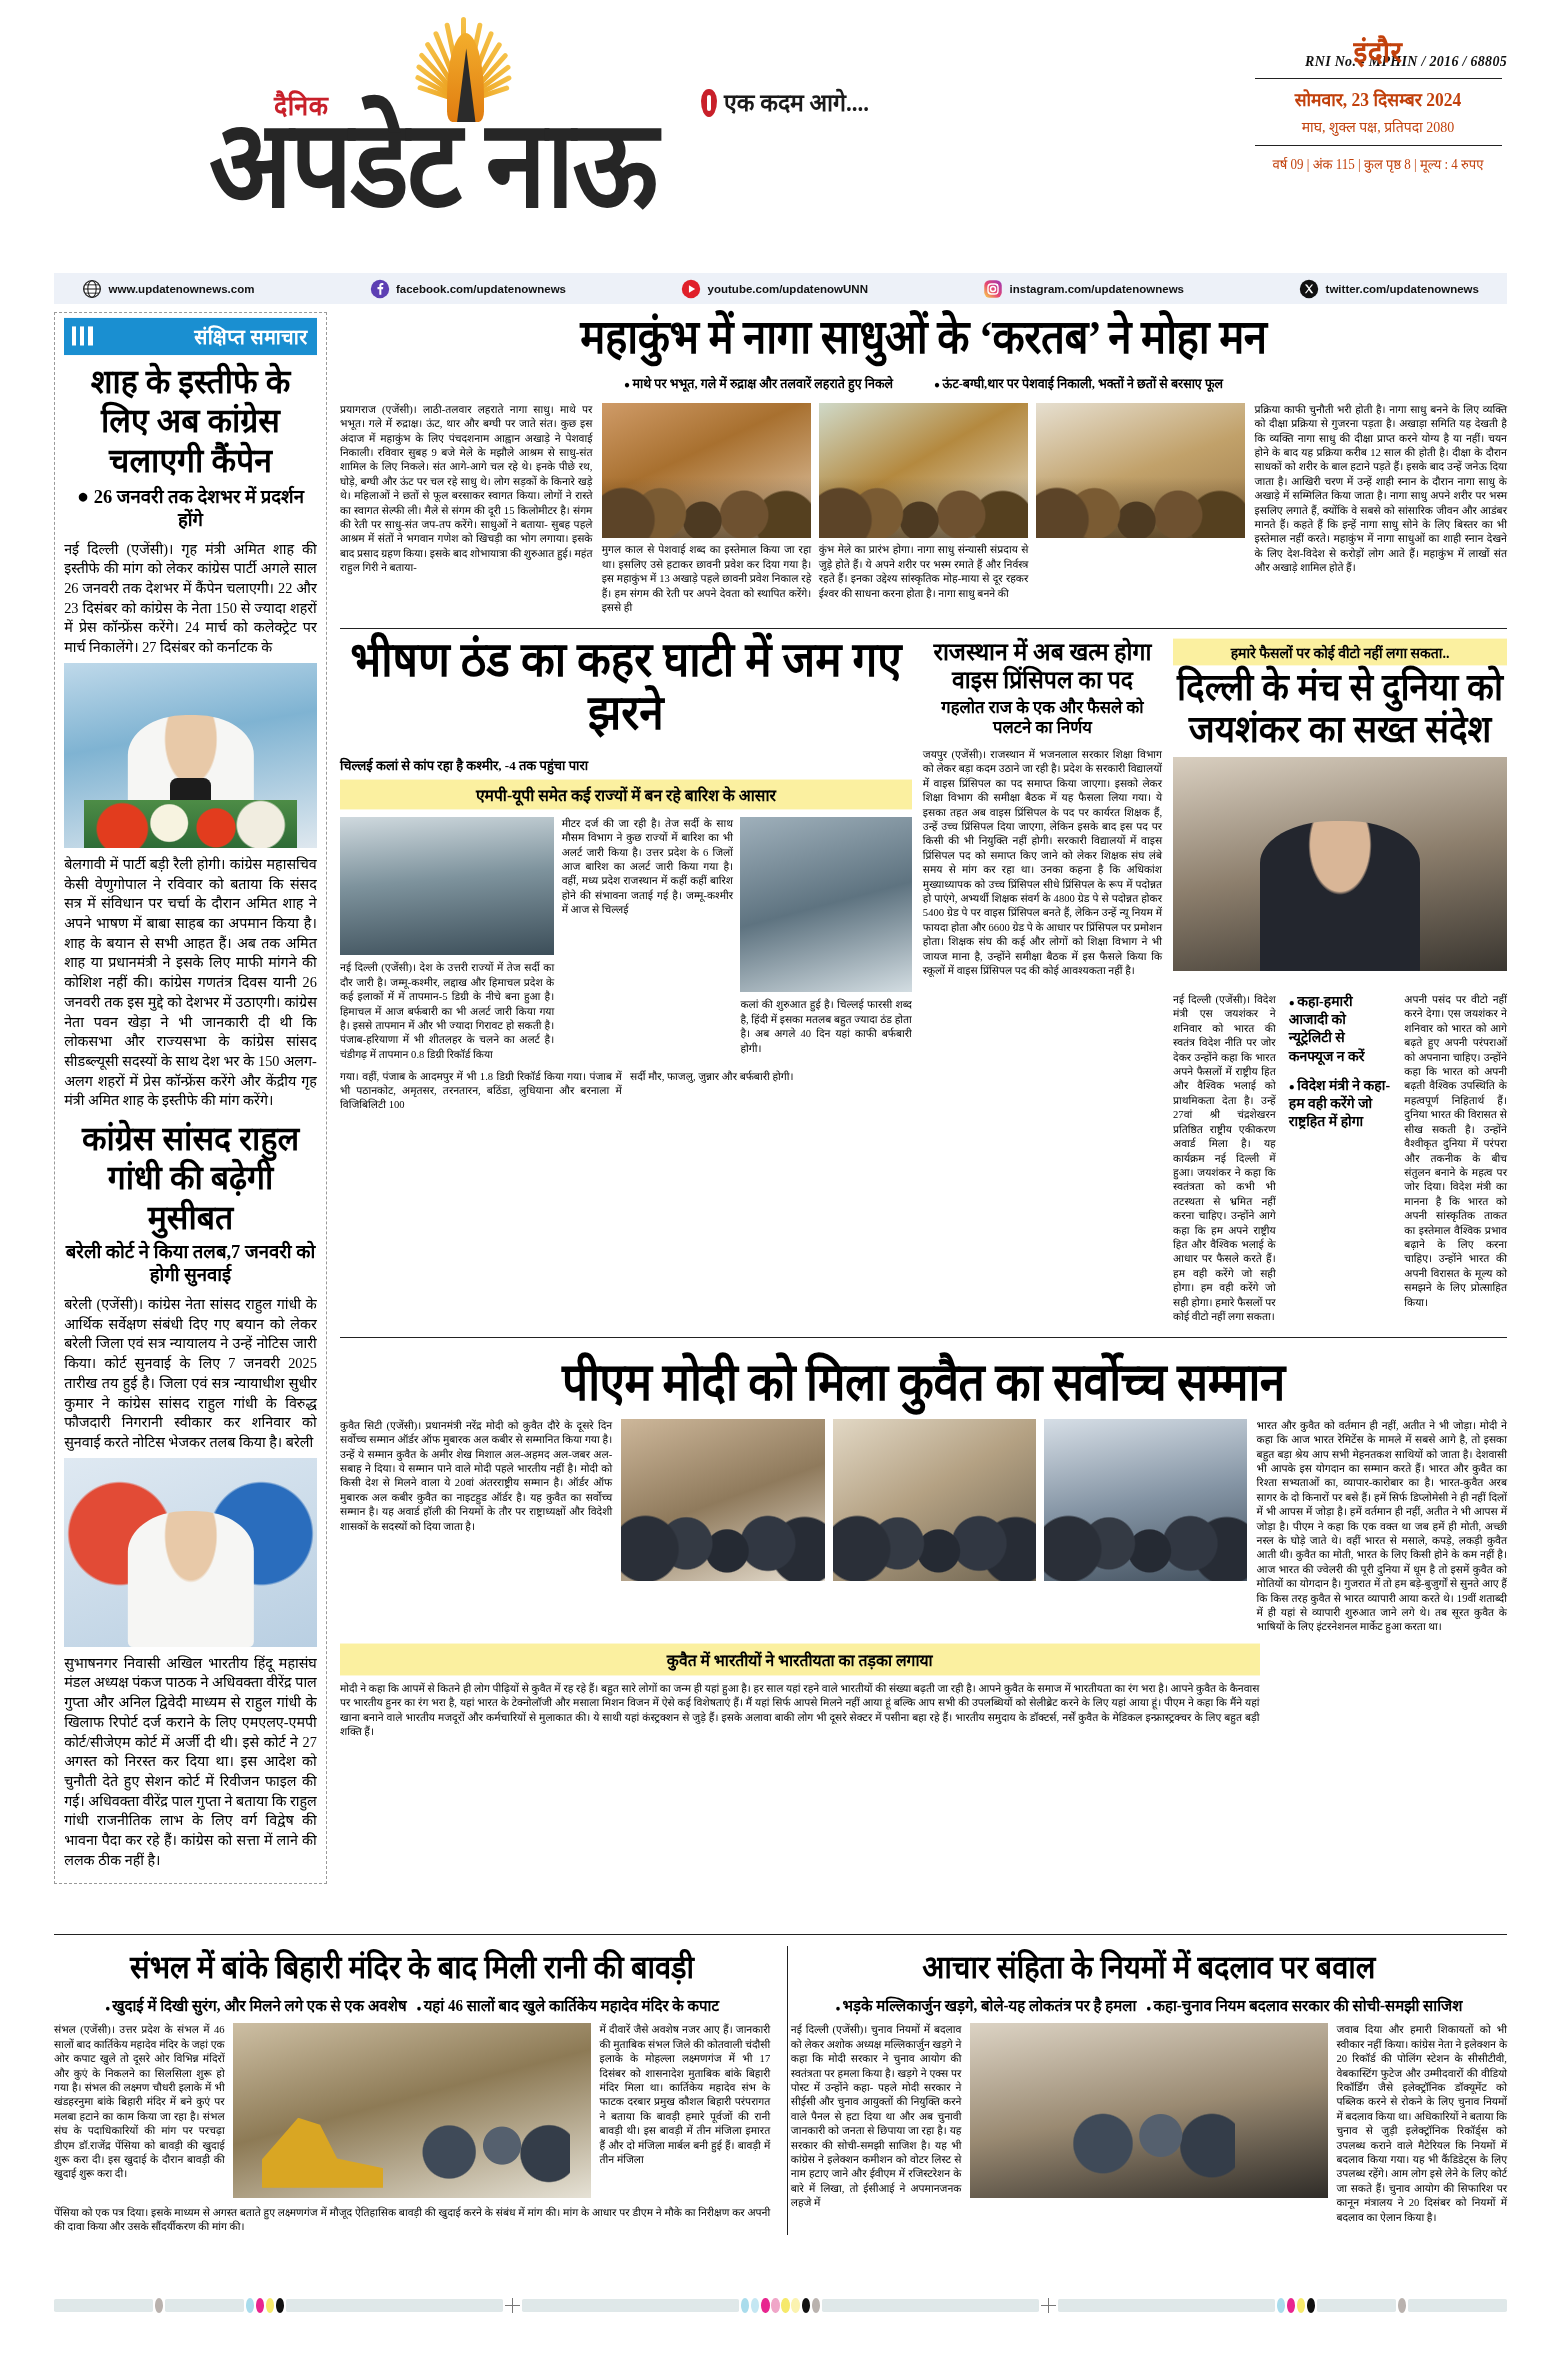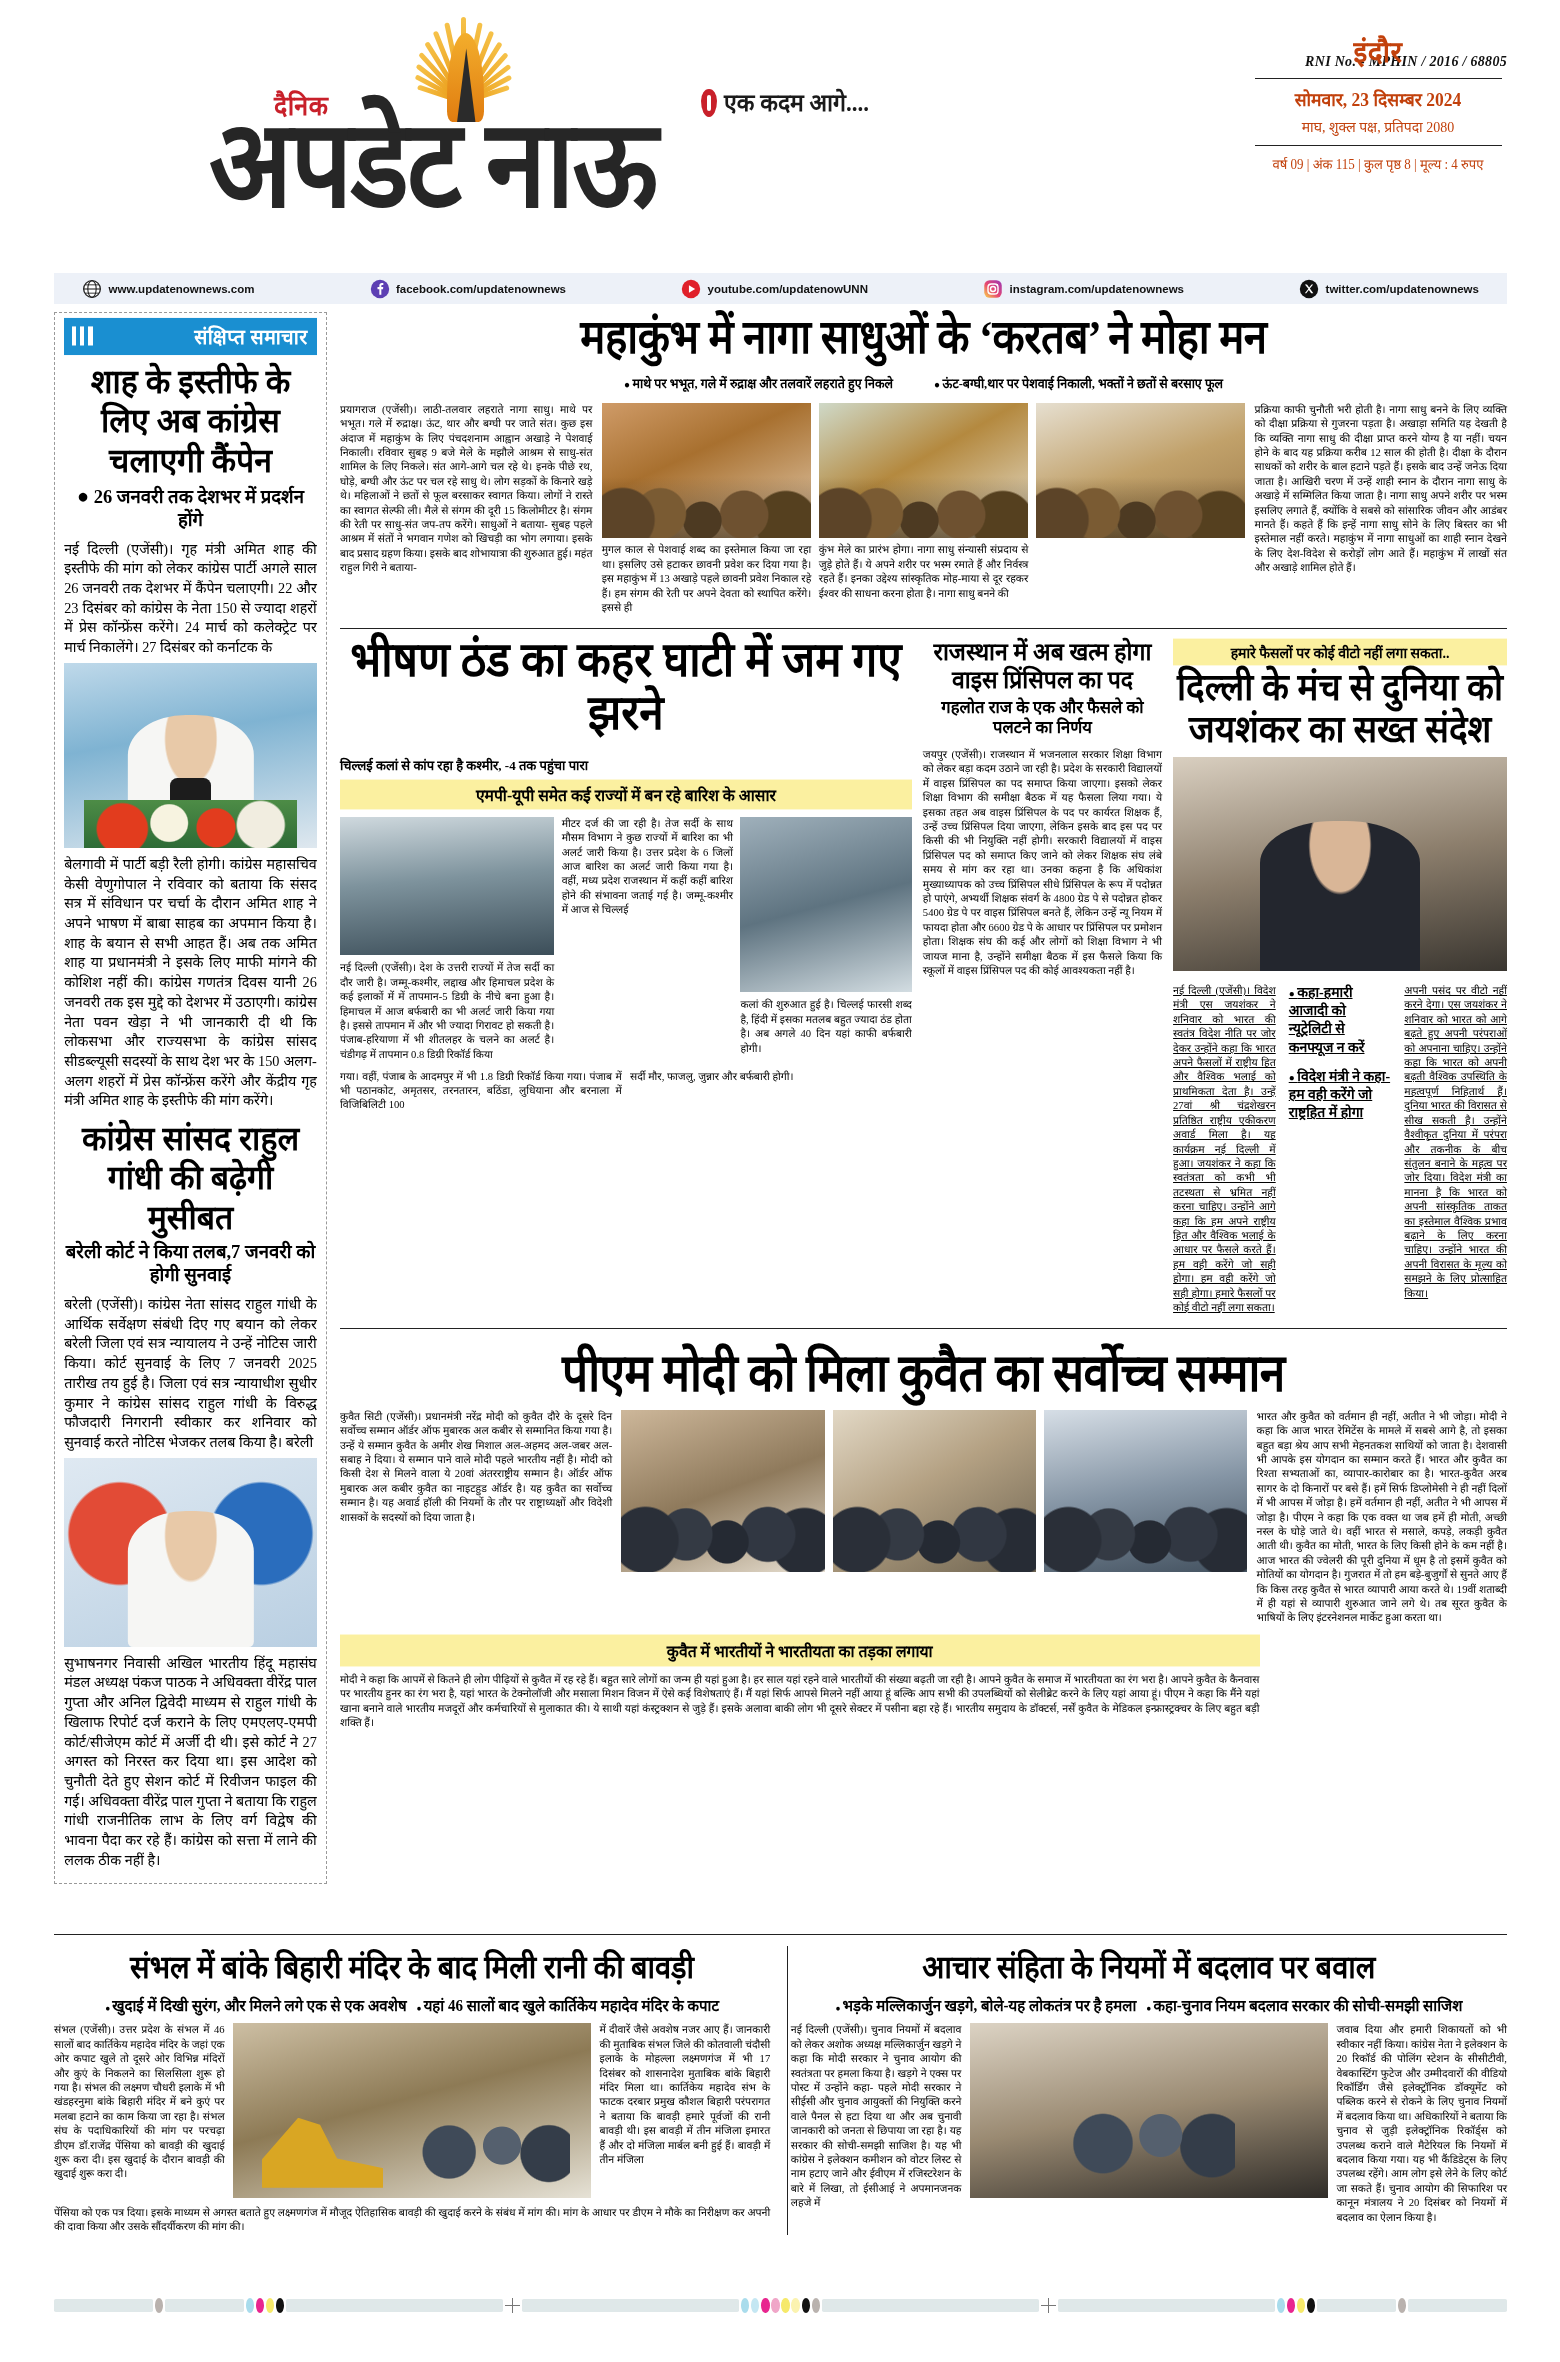--- a/index.html
+++ b/index.html
@@ -322,21 +322,21 @@
     width: 100%; height: 214px; margin-top: 8.3px;
     background: linear-gradient(170deg,#d9cfc0 0%, #8d7f6d 50%, #3a3630 100%);
     position: relative; overflow: hidden;
   }
   .jai-photo::after {
     content: ""; position: absolute; left: 26%; bottom: 0;
     width: 48%; height: 70%;
     background: radial-gradient(ellipse at 50% 16%, #d9b697 0 26%, #23262e 28% 100%);
     border-radius: 46% 46% 0 0 / 28% 28% 0 0;
   }
-  .jai-cols { display: flex; gap: 13px; margin-top: 13px; text-decoration: underline; }
+  .jai-cols { display: flex; gap: 13px; margin-top: 22px; }
   .jai-cols .micro { flex: 1; }
   .jai-bullets { font-size: 14px; font-weight: bold; line-height: 1.3; }
   .jai-bullets p { margin-bottom: 11px; }
   .jai-bullets p::before { content: "● "; font-size: 10px; }
 
   
   .kuwait {
     margin-top: 13px; border-top: 1.3px solid #222; padding-top: 9.2px;
   }
   .h-kuwait {

